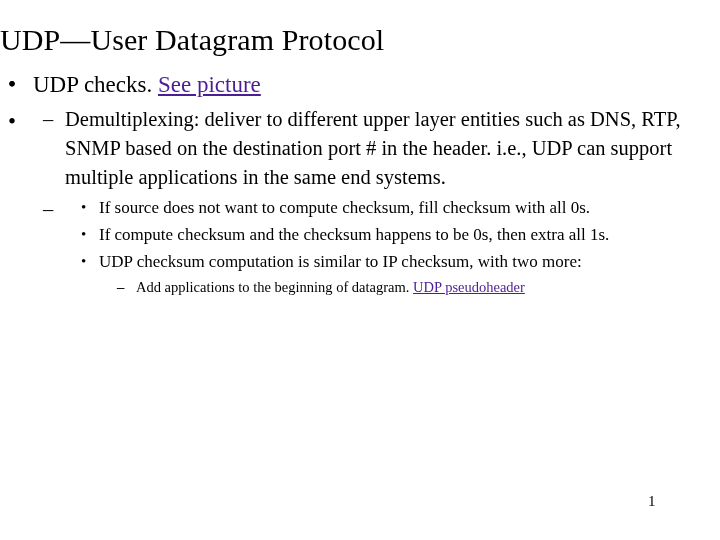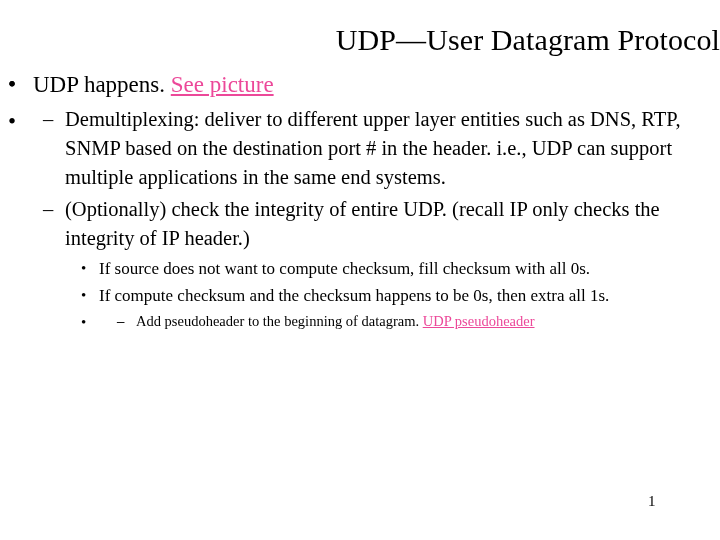--- a/index.html
+++ b/index.html
@@ -17,21 +17,21 @@
   }
 
   .slide {
     position: relative;
     width: 720px;
     height: 540px;
     box-sizing: border-box;
   }
 
   .slide-title {
-    text-align: right;
+    text-align: left;
     font-size: 30px;
     line-height: 36px;
     font-weight: normal;
     margin: 0;
     padding: 22px 0 6px 0;
     letter-spacing: 0.1px;
   }
 
   .body-list {
     list-style: none;
@@ -97,21 +97,21 @@
   }
   .lvl4 > .bullet {
     position: absolute;
     left: 117px;
     top: 0;
     font-size: 14.5px;
     line-height: 22px;
   }
 
   .hyperlink {
-    color: #ec4899;
+    color: #4c1d95;
     text-decoration: underline;
     cursor: pointer;
   }
 
   .page-number {
     position: absolute;
     left: 648px;
     top: 491px;
     font-size: 15px;
     line-height: 20px;
@@ -126,59 +126,59 @@
   <h1 class="slide-title">UDP—User Datagram Protocol</h1>
 
   <ul class="body-list">
 
     <li class="lvl1">
       <span class="bullet">•</span>
     </li>
 
     <li class="lvl1">
       <span class="bullet">•</span>
-      <span>UDP happens.</span>
+      <span>UDP checks.</span>
       <span class="hyperlink">See picture</span>
     </li>
 
     <li class="lvl1">
       <span class="bullet">•</span>
     </li>
 
     <li class="lvl2">
       <span class="bullet">–</span>
       <span>Demultiplexing: deliver to different upper layer entities such as DNS, RTP, SNMP based on the destination port # in the header. i.e., UDP can support multiple applications in the same end systems.</span>
     </li>
 
     <li class="lvl2">
       <span class="bullet">–</span>
-      <span>(Optionally) check the integrity of entire UDP. (recall IP only checks the integrity of IP header.)</span>
     </li>
 
     <li class="lvl3">
       <span class="bullet">•</span>
       <span>If source does not want to compute checksum, fill checksum with all 0s.</span>
     </li>
 
     <li class="lvl3">
       <span class="bullet">•</span>
       <span>If compute checksum and the checksum happens to be 0s, then extra all 1s.</span>
     </li>
 
     <li class="lvl3">
       <span class="bullet">•</span>
+      <span>UDP checksum computation is similar to IP checksum, with two more:</span>
     </li>
 
     <li class="lvl4">
       <span class="bullet">–</span>
     </li>
 
     <li class="lvl4">
       <span class="bullet">–</span>
-      <span>Add pseudoheader to the beginning of datagram.</span>
+      <span>Add applications to the beginning of datagram.</span>
       <span class="hyperlink">UDP pseudoheader</span>
     </li>
 
   </ul>
 
   <div class="page-number">1</div>
 
 </div>
 
 </body></html>

